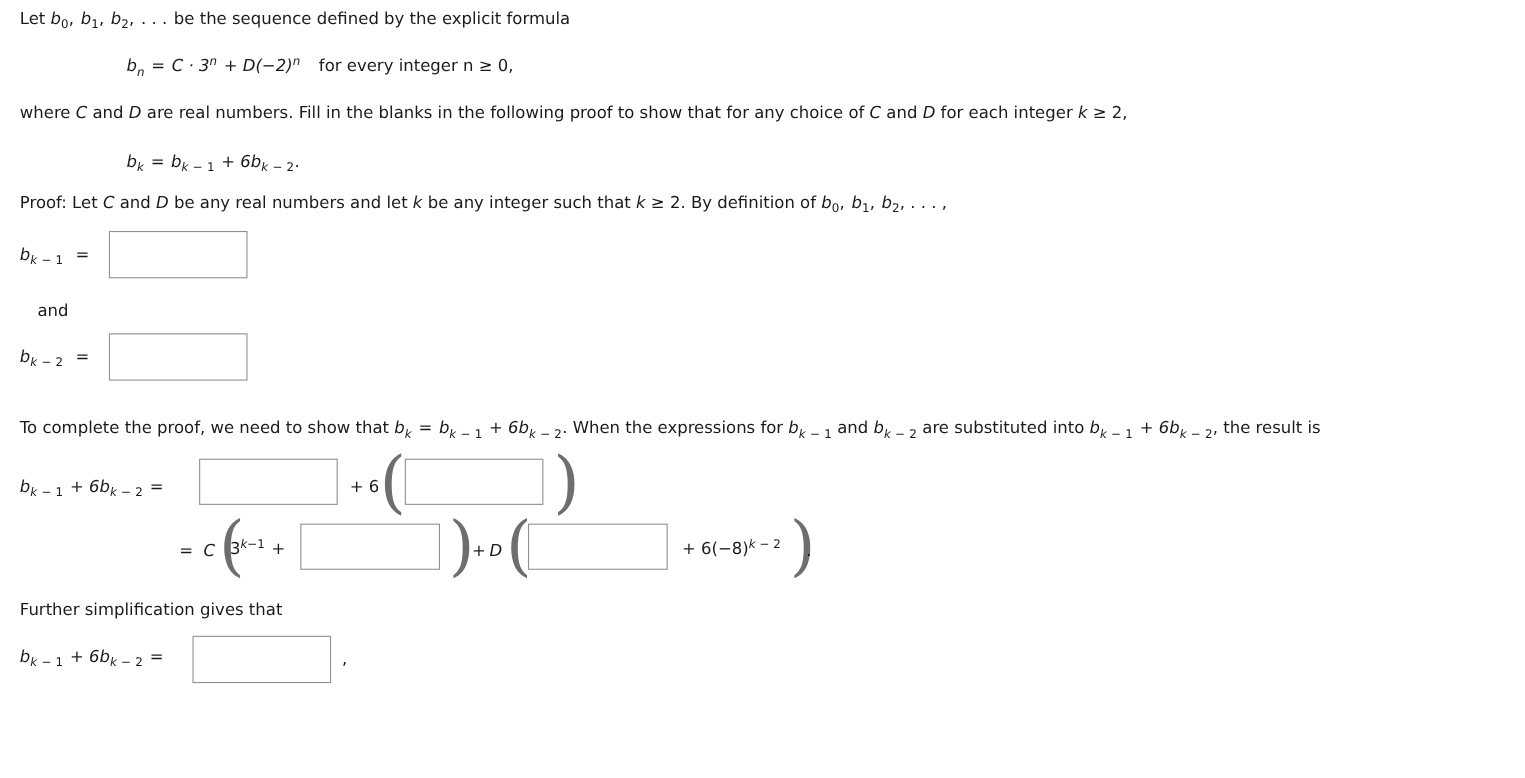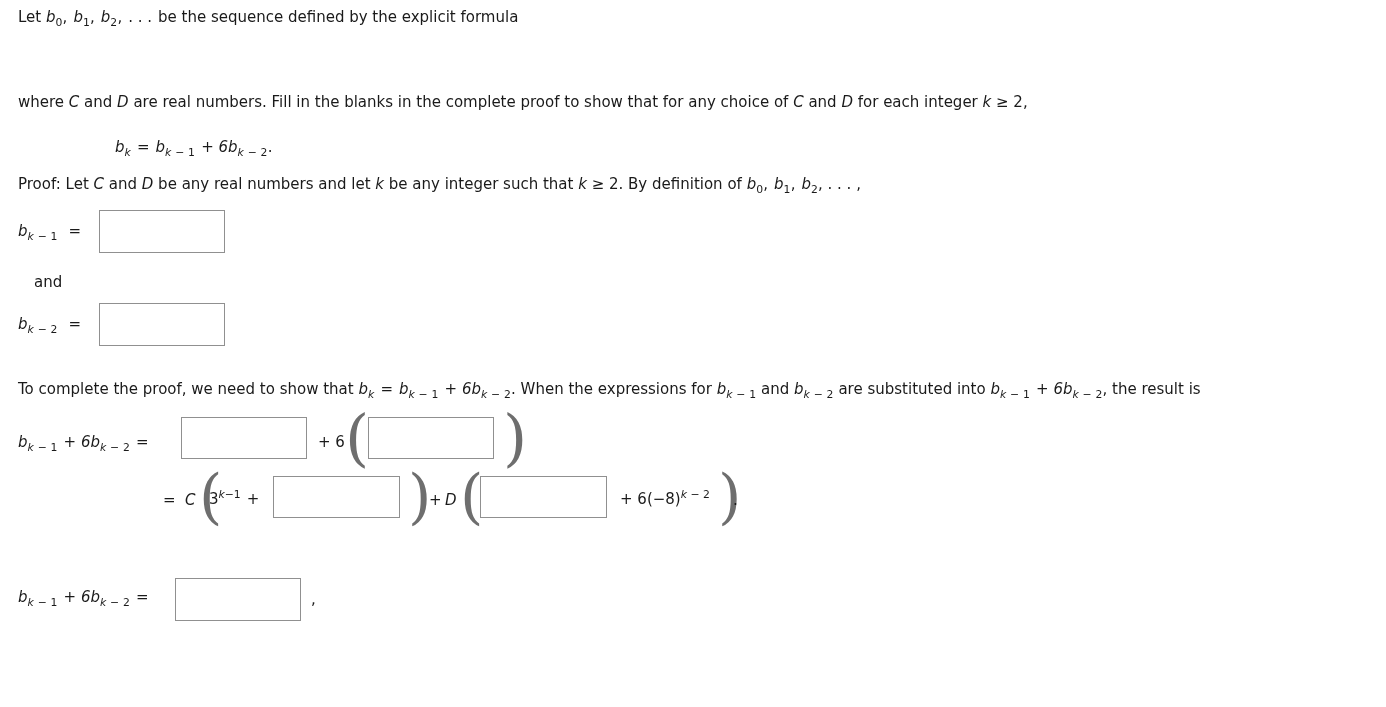--- a/index.html
+++ b/index.html
@@ -67,23 +67,26 @@
 </style>
 </head>
 <body>
 
 <div class="page">
 
   <div class="line" style="left:18px; top:8px;">
     <span>Let </span><span class="mi">b</span><sub class="s"><span class="num">0</span></sub>,<span class="sp"></span><span class="mi">b</span><sub class="s"><span class="num">1</span></sub>,<span class="sp"></span><span class="mi">b</span><sub class="s"><span class="num">2</span></sub>,<span class="sp"></span><span>. . .</span><span class="sp"></span><span>be the sequence defined by the explicit formula</span>
   </div>
 
+  <div class="line" style="left:115px; top:50px;">
+    <span class="mi">b</span><sub class="s"><span>n</span></sub><span class="sp"></span><span>=</span><span class="sp"></span><span class="mi">C · 3</span><sup class="p"><span>n</span></sup><span class="sp"></span><span class="mi">+ D(−2)</span><sup class="p"><span>n</span></sup><span class="sp-wide"></span><span class="sp"></span><span>for every integer n ≥ 0,</span>
+  </div>
 
   <div class="line" style="left:18px; top:93px;">
-    <span>where </span><span class="mi">C</span><span> and </span><span class="mi">D</span><span> are real numbers. Fill in the blanks in the complete proof to show that for any choice of </span><span class="mi">C</span><span> and </span><span class="mi">D</span><span> for each integer </span><span class="mi">k</span><span> ≥ 2,</span>
+    <span>where </span><span class="mi">C</span><span> and </span><span class="mi">D</span><span> are real numbers. Fill in the blanks in the following proof to show that for any choice of </span><span class="mi">C</span><span> and </span><span class="mi">D</span><span> for each integer </span><span class="mi">k</span><span> ≥ 2,</span>
   </div>
 
   <div class="line" style="left:115px; top:138px;">
     <span class="mi">b</span><sub class="s"><span>k</span></sub><span class="sp"></span><span>=</span><span class="sp"></span><span class="mi">b</span><sub class="s"><span>k</span><span class="op"> </span><span class="op">−</span><span class="op"> </span><span class="num">1</span></sub><span class="sp"></span><span class="mi">+ 6b</span><sub class="s"><span>k</span><span class="op"> </span><span class="op">−</span><span class="op"> </span><span class="num">2</span></sub><span>.</span>
   </div>
 
   <div class="line" style="left:18px; top:175px;">
     <span class="bold">Proof</span><span>: Let </span><span class="mi">C</span><span> and </span><span class="mi">D</span><span> be any real numbers and let </span><span class="mi">k</span><span> be any integer such that </span><span class="mi">k</span><span> ≥ 2. By definition of </span><span class="mi">b</span><sub class="s"><span class="num">0</span></sub>,<span class="sp"></span><span class="mi">b</span><sub class="s"><span class="num">1</span></sub>,<span class="sp"></span><span class="mi">b</span><sub class="s"><span class="num">2</span></sub><span>, . . . ,</span>
   </div>
 
@@ -123,20 +126,21 @@
   <div class="line" style="left:429px; top:491px;">+</div>
   <div class="line mi" style="left:445px; top:491px;">D</div>
   <div class="paren" style="left:460px; top:466px; font-size:60px;">(</div>
   <input class="ansbox" type="text" style="left: 480px; top: 476px; width: 127px; height: 42px;" value="">
   <div class="line" style="left:620px; top:489px;">
     <span>+ 6(−8)</span><sup class="p"><span>k</span><span class="op"> </span><span class="op">−</span><span class="op"> </span><span class="num">2</span></sup>
   </div>
   <div class="paren" style="left:718px; top:466px; font-size:60px;">)</div>
   <div class="line" style="left:733px; top:491px;">.</div>
 
+  <div class="line" style="left:18px; top:545px;">Further simplification gives that</div>
 
   <div class="line" style="left:18px; top:588px;">
     <span class="mi">b</span><sub class="s"><span>k</span><span class="op"> </span><span class="op">−</span><span class="op"> </span><span class="num">1</span></sub><span class="sp"></span><span class="mi">+ 6b</span><sub class="s"><span>k</span><span class="op"> </span><span class="op">−</span><span class="op"> </span><span class="num">2</span></sub><span class="sp"></span><span>=</span>
   </div>
   <input class="ansbox" type="text" style="left: 175px; top: 578px; width: 126px; height: 43px;" value="">
   <div class="line" style="left:311px; top:590px;">,</div>
 
 
 </div>
 

